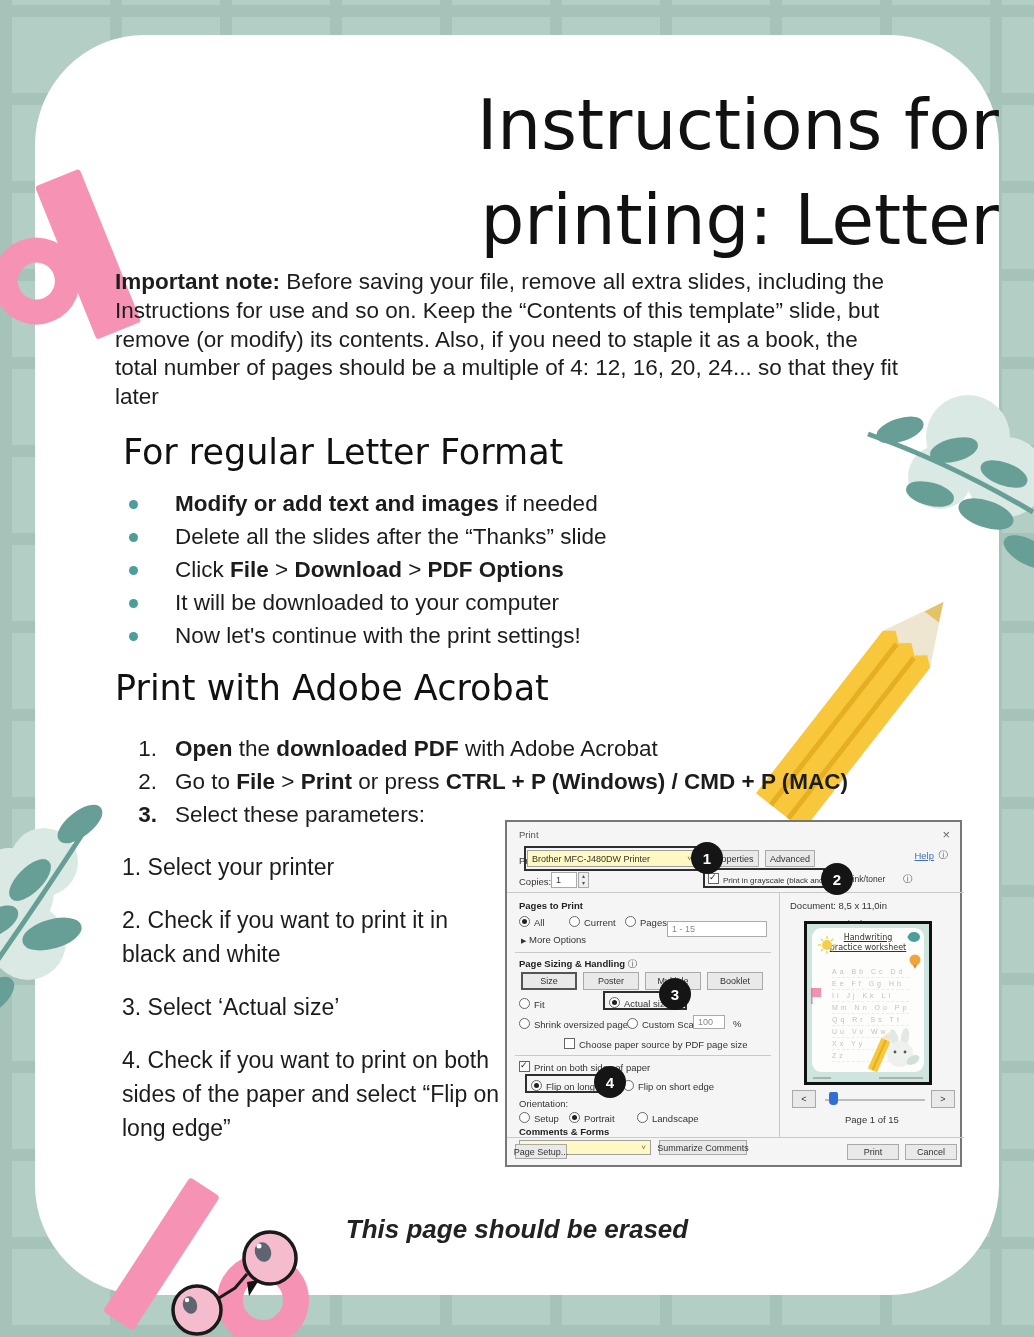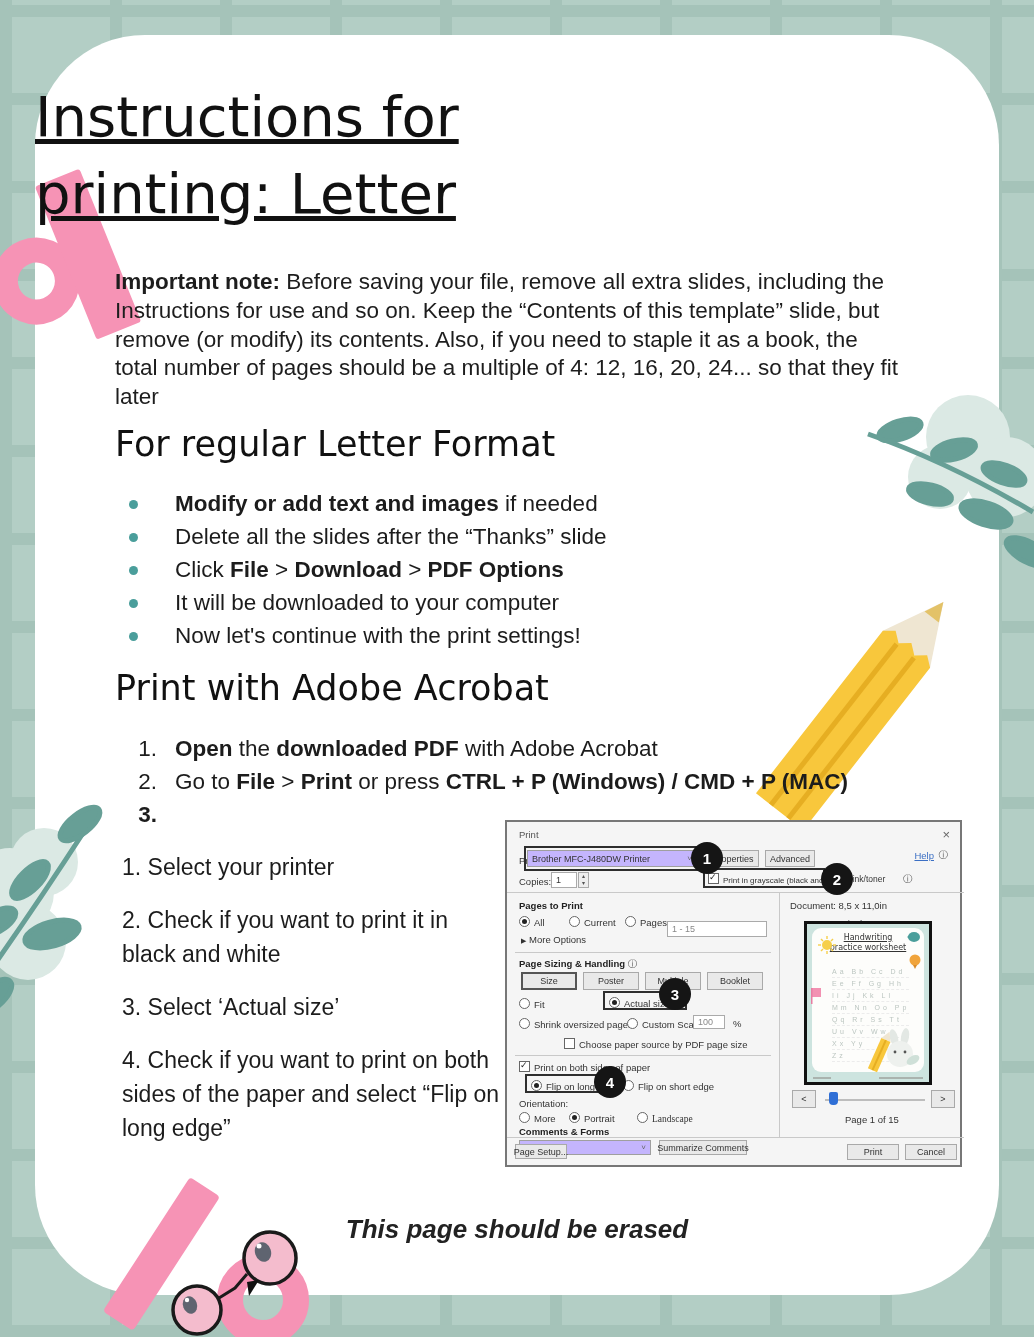--- a/index.html
+++ b/index.html
@@ -6,22 +6,22 @@
   .page{position:relative;width:1034px;height:1337px;overflow:hidden;
     font-family:"Liberation Sans",sans-serif;color:#1c1c1c;
     background-color:#b3cec5;
     background-image:
       repeating-linear-gradient(90deg,#a5c3b9 0 12px,transparent 12px 110px),
       repeating-linear-gradient(0deg,#a5c3b9 0 12px,transparent 12px 88px);}
   .card{position:absolute;left:35px;top:35px;right:35px;bottom:42px;background:#ffffff;border-radius:110px;}
   .abs{position:absolute;}
   .deco{position:absolute;overflow:visible;pointer-events:none;}
 
-  .title{left:35px;right:35px;top:78px;text-align:left;
-    font-family:"DejaVu Sans",sans-serif;font-size:56px;line-height:1.38;font-weight:500;color:#111;text-decoration:underline;}
+  .title{left:35px;right:35px;top:78px;text-align:right;
+    font-family:"DejaVu Sans",sans-serif;font-size:69px;line-height:1.38;font-weight:500;color:#111;}
   .note{left:115px;top:268px;width:785px;font-size:22.5px;line-height:1.28;color:#1d1d1d;}
   .h2{font-family:"DejaVu Sans",sans-serif;font-size:35px;font-weight:500;color:#111;}
   .h2a{left:115px;top:424px;}
   .h2b{left:115px;top:668px;}
   ul.bullets{left:115px;top:487px;margin:0;padding:0;list-style:none;font-size:22.5px;}
   ul.bullets li{position:relative;padding-left:60px;height:33px;line-height:33px;}
   ul.bullets li .dot{position:absolute;left:14px;top:13px;width:9px;height:9px;border-radius:50%;background:#4a9e9b;}
   ol.acro{left:115px;top:732px;margin:0;padding:0;list-style:none;font-size:22.5px;}
   ol.acro li{display:flex;height:33px;line-height:33px;}
   ol.acro .num{width:42px;text-align:right;margin-right:18px;}
@@ -33,21 +33,21 @@
 
   
   .dlg{position:absolute;left:505px;top:820px;width:457px;height:347px;background:#f5f5f5;
     border:2px solid #777;box-sizing:border-box;font-size:9.5px;color:#333;}
   .dlg .hr{position:absolute;height:1px;background:#c9c9c9;}
   .dlg .vr{position:absolute;width:1px;background:#c9c9c9;}
   .dlbl{position:absolute;white-space:nowrap;}
   .dbold{font-weight:700;color:#222;}
   .dbtn{position:absolute;background:#e9e9e9;border:1px solid #a9a9a9;display:flex;align-items:center;
     justify-content:center;font-size:9px;color:#333;box-sizing:border-box;white-space:nowrap;}
-  .dsel{position:absolute;background:#c4b5fd;border:1px solid #9f9f9f;display:flex;align-items:center;
+  .dsel{position:absolute;background:#fef9c3;border:1px solid #9f9f9f;display:flex;align-items:center;
     padding:0 4px;font-size:9px;box-sizing:border-box;white-space:nowrap;}
   .dsel .chev{margin-left:auto;color:#666;font-size:8px;}
   .dinput{position:absolute;background:#fff;border:1px solid #aaa;font-size:9px;color:#888;
     display:flex;align-items:center;padding:0 4px;box-sizing:border-box;}
   .hibox{position:absolute;border:2px solid #2e2e2e;box-sizing:border-box;}
   .radio{display:inline-block;width:9px;height:9px;border:1px solid #666;border-radius:50%;
     background:#fff;vertical-align:-1px;margin-right:4px;position:relative;}
   .radio.sel::after{content:"";position:absolute;left:2px;top:2px;width:5px;height:5px;border-radius:50%;background:#222;}
   .check{display:inline-block;width:9px;height:9px;border:1px solid #666;background:#fff;
     vertical-align:-1px;margin-right:4px;position:relative;font-size:9px;line-height:9px;text-align:center;color:#222;}
@@ -141,21 +141,21 @@
     <polygon points="112,64 124,62 114,78" fill="#111"></polygon>
   </svg>
 
   <div class="abs title">
     <div>Instructions for</div>
     <div>printing: Letter</div>
   </div>
 
   <p class="abs note" style="margin:0" data-rich="page.note_segments"><span class="b">Important note:</span><span> Before saving your file, remove all extra slides, including the Instructions for use and so on. Keep the “Contents of this template” slide, but remove (or modify) its contents. Also, if you need to staple it as a book, the total number of pages should be a multiple of 4: 12, 16, 20, 24... so that they fit later</span></p>
 
-  <h2 class="abs h2 h2a" style="margin:0">For regular Letter Format</h2>
+  <h2 class="abs h2 h2a" style="margin:8px">For regular Letter Format</h2>
 
   <ul class="abs bullets">
     <li><span class="dot"></span><span data-rich="page.letter_section.bullets.0"><span class="b">Modify or add text and images</span><span> if needed</span></span></li>
     <li><span class="dot"></span><span data-rich="page.letter_section.bullets.1"><span>Delete all the slides after the “Thanks” slide</span></span></li>
     <li><span class="dot"></span><span data-rich="page.letter_section.bullets.2"><span>Click </span><span class="b">File</span><span> &gt; </span><span class="b">Download</span><span> &gt; </span><span class="b">PDF Options</span></span></li>
     <li><span class="dot"></span><span data-rich="page.letter_section.bullets.3"><span>It will be downloaded to your computer</span></span></li>
     <li><span class="dot"></span><span data-rich="page.letter_section.bullets.4"><span>Now let's continue with the print settings!</span></span></li>
   </ul>
 
   <h2 class="abs h2 h2b" style="margin:0">Print with Adobe Acrobat</h2>
@@ -164,20 +164,21 @@
     <li>
         <span class="num">1.</span>
         <span data-rich="page.acrobat_section.items.0.segs"><span class="b">Open</span><span> the </span><span class="b">downloaded PDF</span><span> with Adobe Acrobat</span></span>
       </li>
     <li>
         <span class="num">2.</span>
         <span data-rich="page.acrobat_section.items.1.segs"><span>Go to </span><span class="b">File</span><span> &gt; </span><span class="b">Print</span><span> or press </span><span class="b">CTRL + P (Windows) / CMD + P (MAC)</span></span>
       </li>
     <li>
         <span class="num strong">3.</span>
+        <span data-rich="page.acrobat_section.items.2.segs"><span>Select these parameters:</span></span>
       </li>
   </ol>
 
   <div class="abs steps">
     <p>1. Select your printer</p>
     <p>2. Check if you want to print it in black and white</p>
     <p>3. Select ‘Actual size’</p>
     <p>4. Check if you want to print on both sides of the paper and select “Flip on long edge”</p>
   </div>
 
@@ -237,23 +238,23 @@
     <span class="dlbl" style="left:12px;top:216px;padding-left:45px;"><span class="check"></span><span>Choose paper source by PDF page size</span></span>
 
     <div class="hr" style="left:8px;top:233px;width:256px;"></div>
 
     <span class="dlbl" style="left:12px;top:239px;"><span class="check checked"></span><span>Print on both sides of paper</span></span>
     <div class="hibox" style="left:18px;top:252px;width:90px;height:19px;"></div>
     <span class="dlbl" style="left:24px;top:258px;"><span class="radio sel"></span><span>Flip on long edge</span></span>
     <span class="dlbl" style="left:116px;top:258px;"><span class="radio"></span><span>Flip on short edge</span></span>
 
     <span class="dlbl" style="left:12px;top:276px;">Orientation:</span>
-    <span class="dlbl" style="left:12px;top:290px;"><span class="radio"></span><span>More</span></span>
+    <span class="dlbl" style="left:12px;top:290px;"><span class="radio"></span><span>Setup</span></span>
     <span class="dlbl" style="left:62px;top:290px;"><span class="radio sel"></span><span>Portrait</span></span>
-    <span class="dlbl" style="left:130px;top:290px;font-family:Liberation Serif, serif;"><span class="radio"></span><span>Landscape</span></span>
+    <span class="dlbl" style="left:130px;top:290px;"><span class="radio"></span><span>Landscape</span></span>
 
     <span class="dlbl dbold" style="left:12px;top:304px;">Comments &amp; Forms</span>
     <div class="dsel" style="left:12px;top:318px;width:132px;height:15px;">
       <span>Document</span>
         <span class="chev">˅</span>
     </div>
     <div class="dbtn" style="left:152px;top:318px;width:88px;height:15px;">Summarize Comments</div>
 
     <div class="hr" style="left:0;top:315px;width:457px;"></div>
     <div class="dbtn" style="left:8px;top:322px;width:52px;height:15px;">Page Setup...</div>

